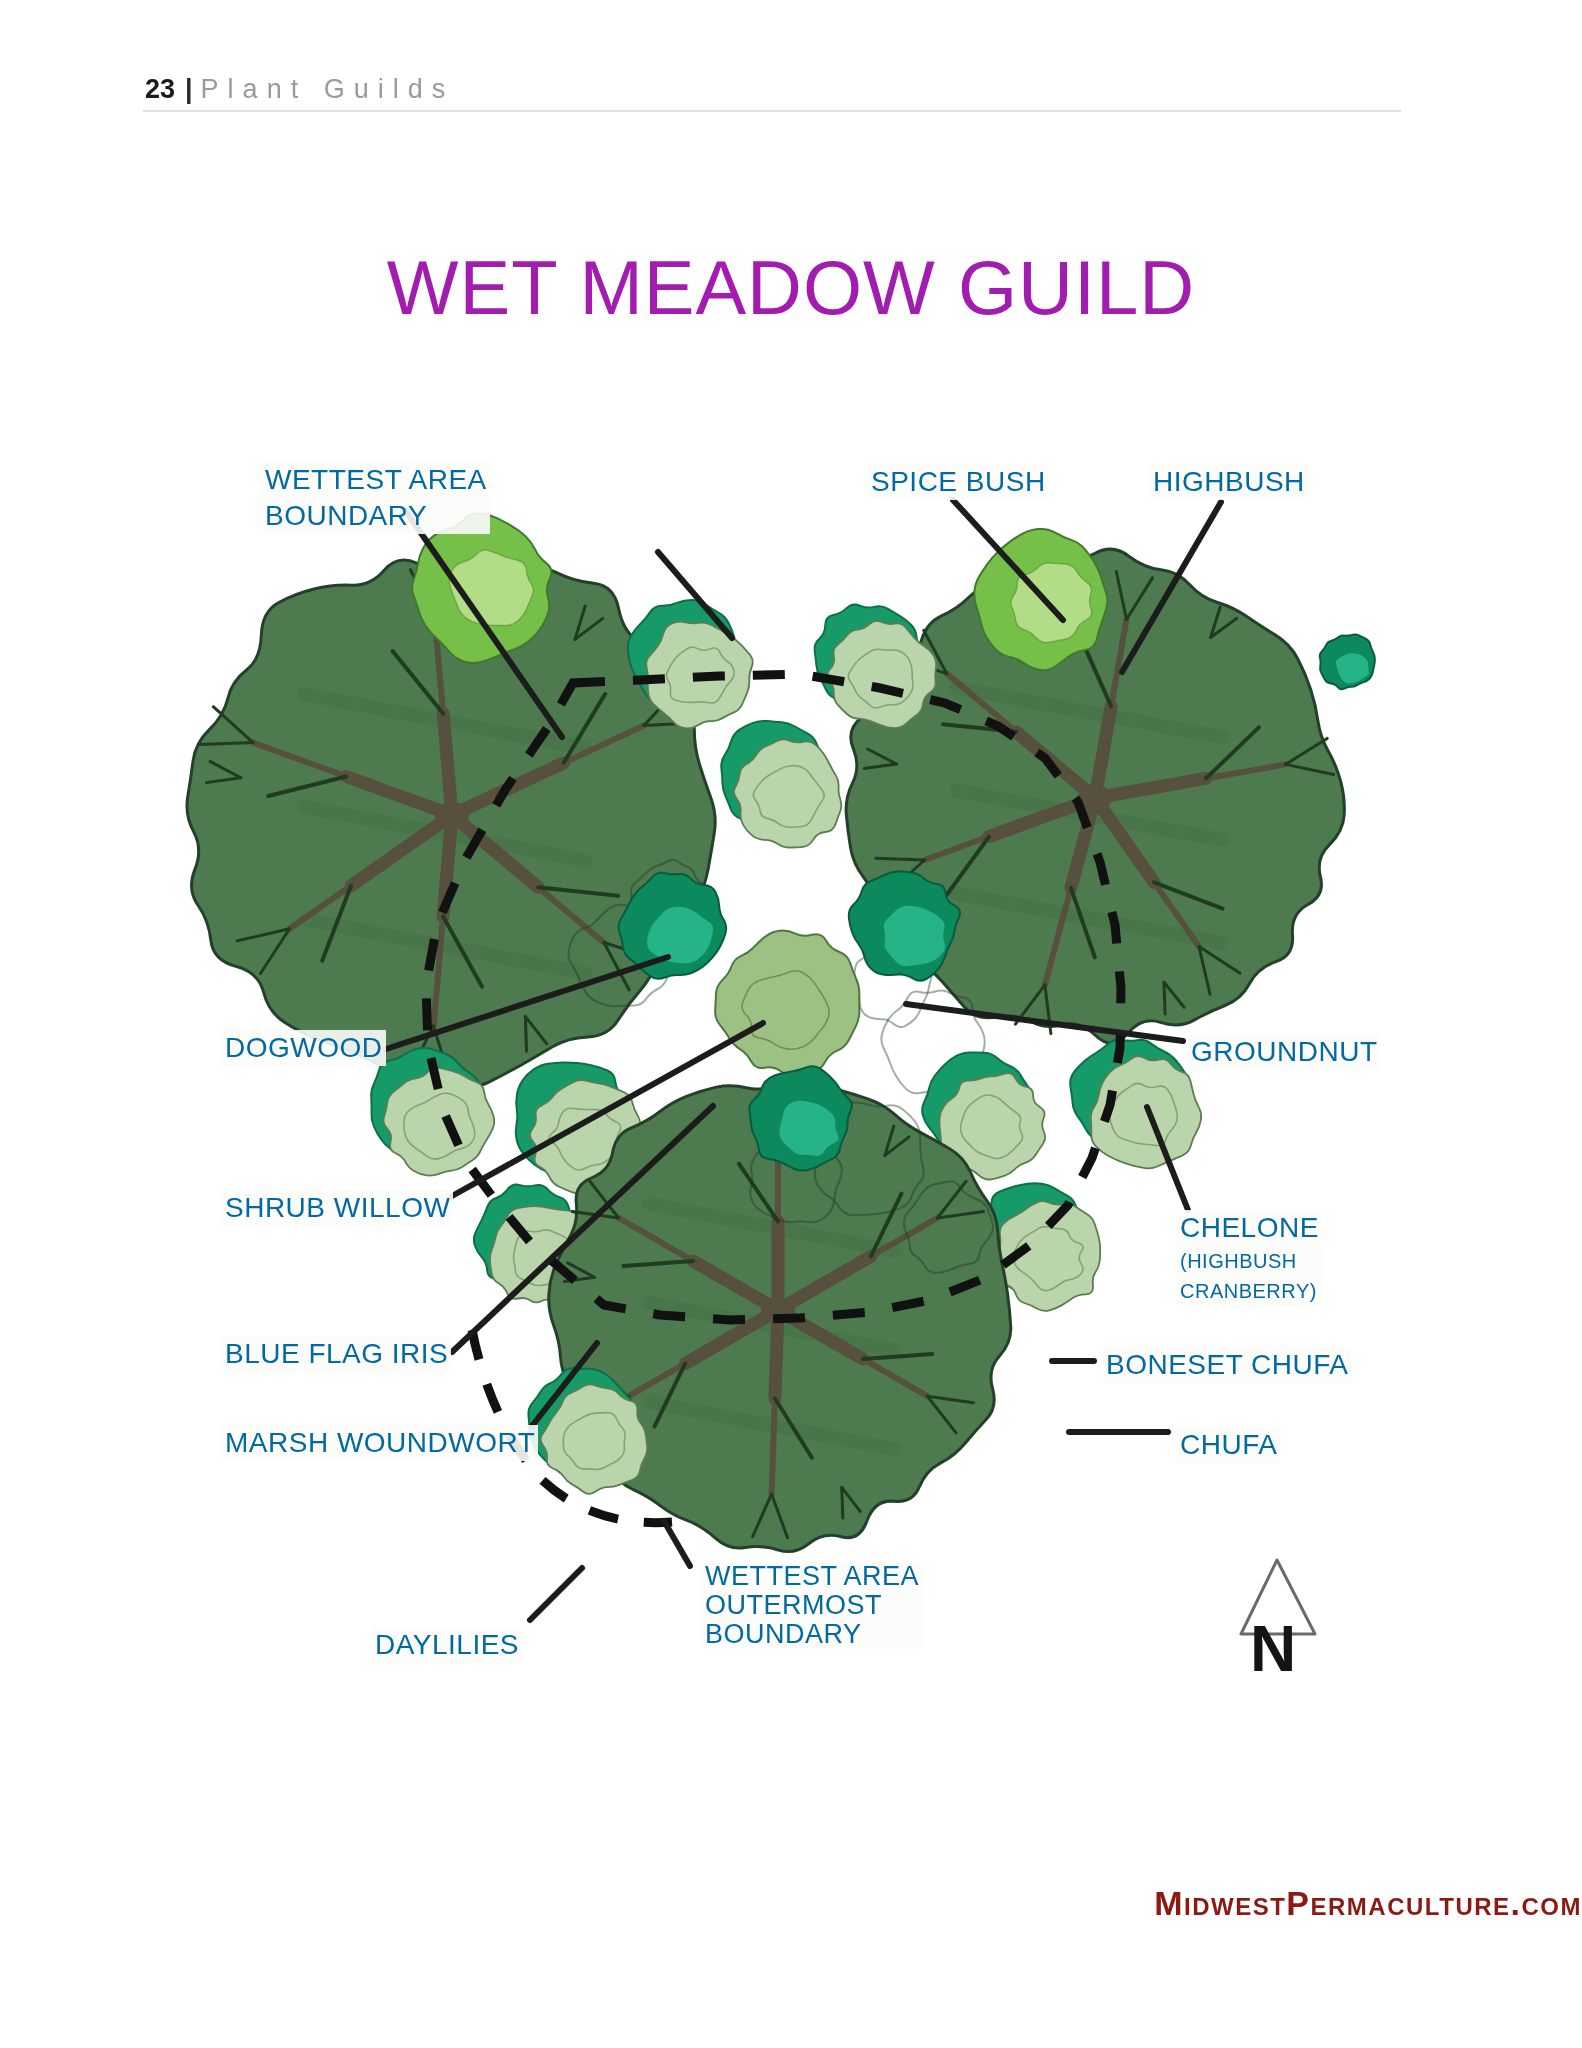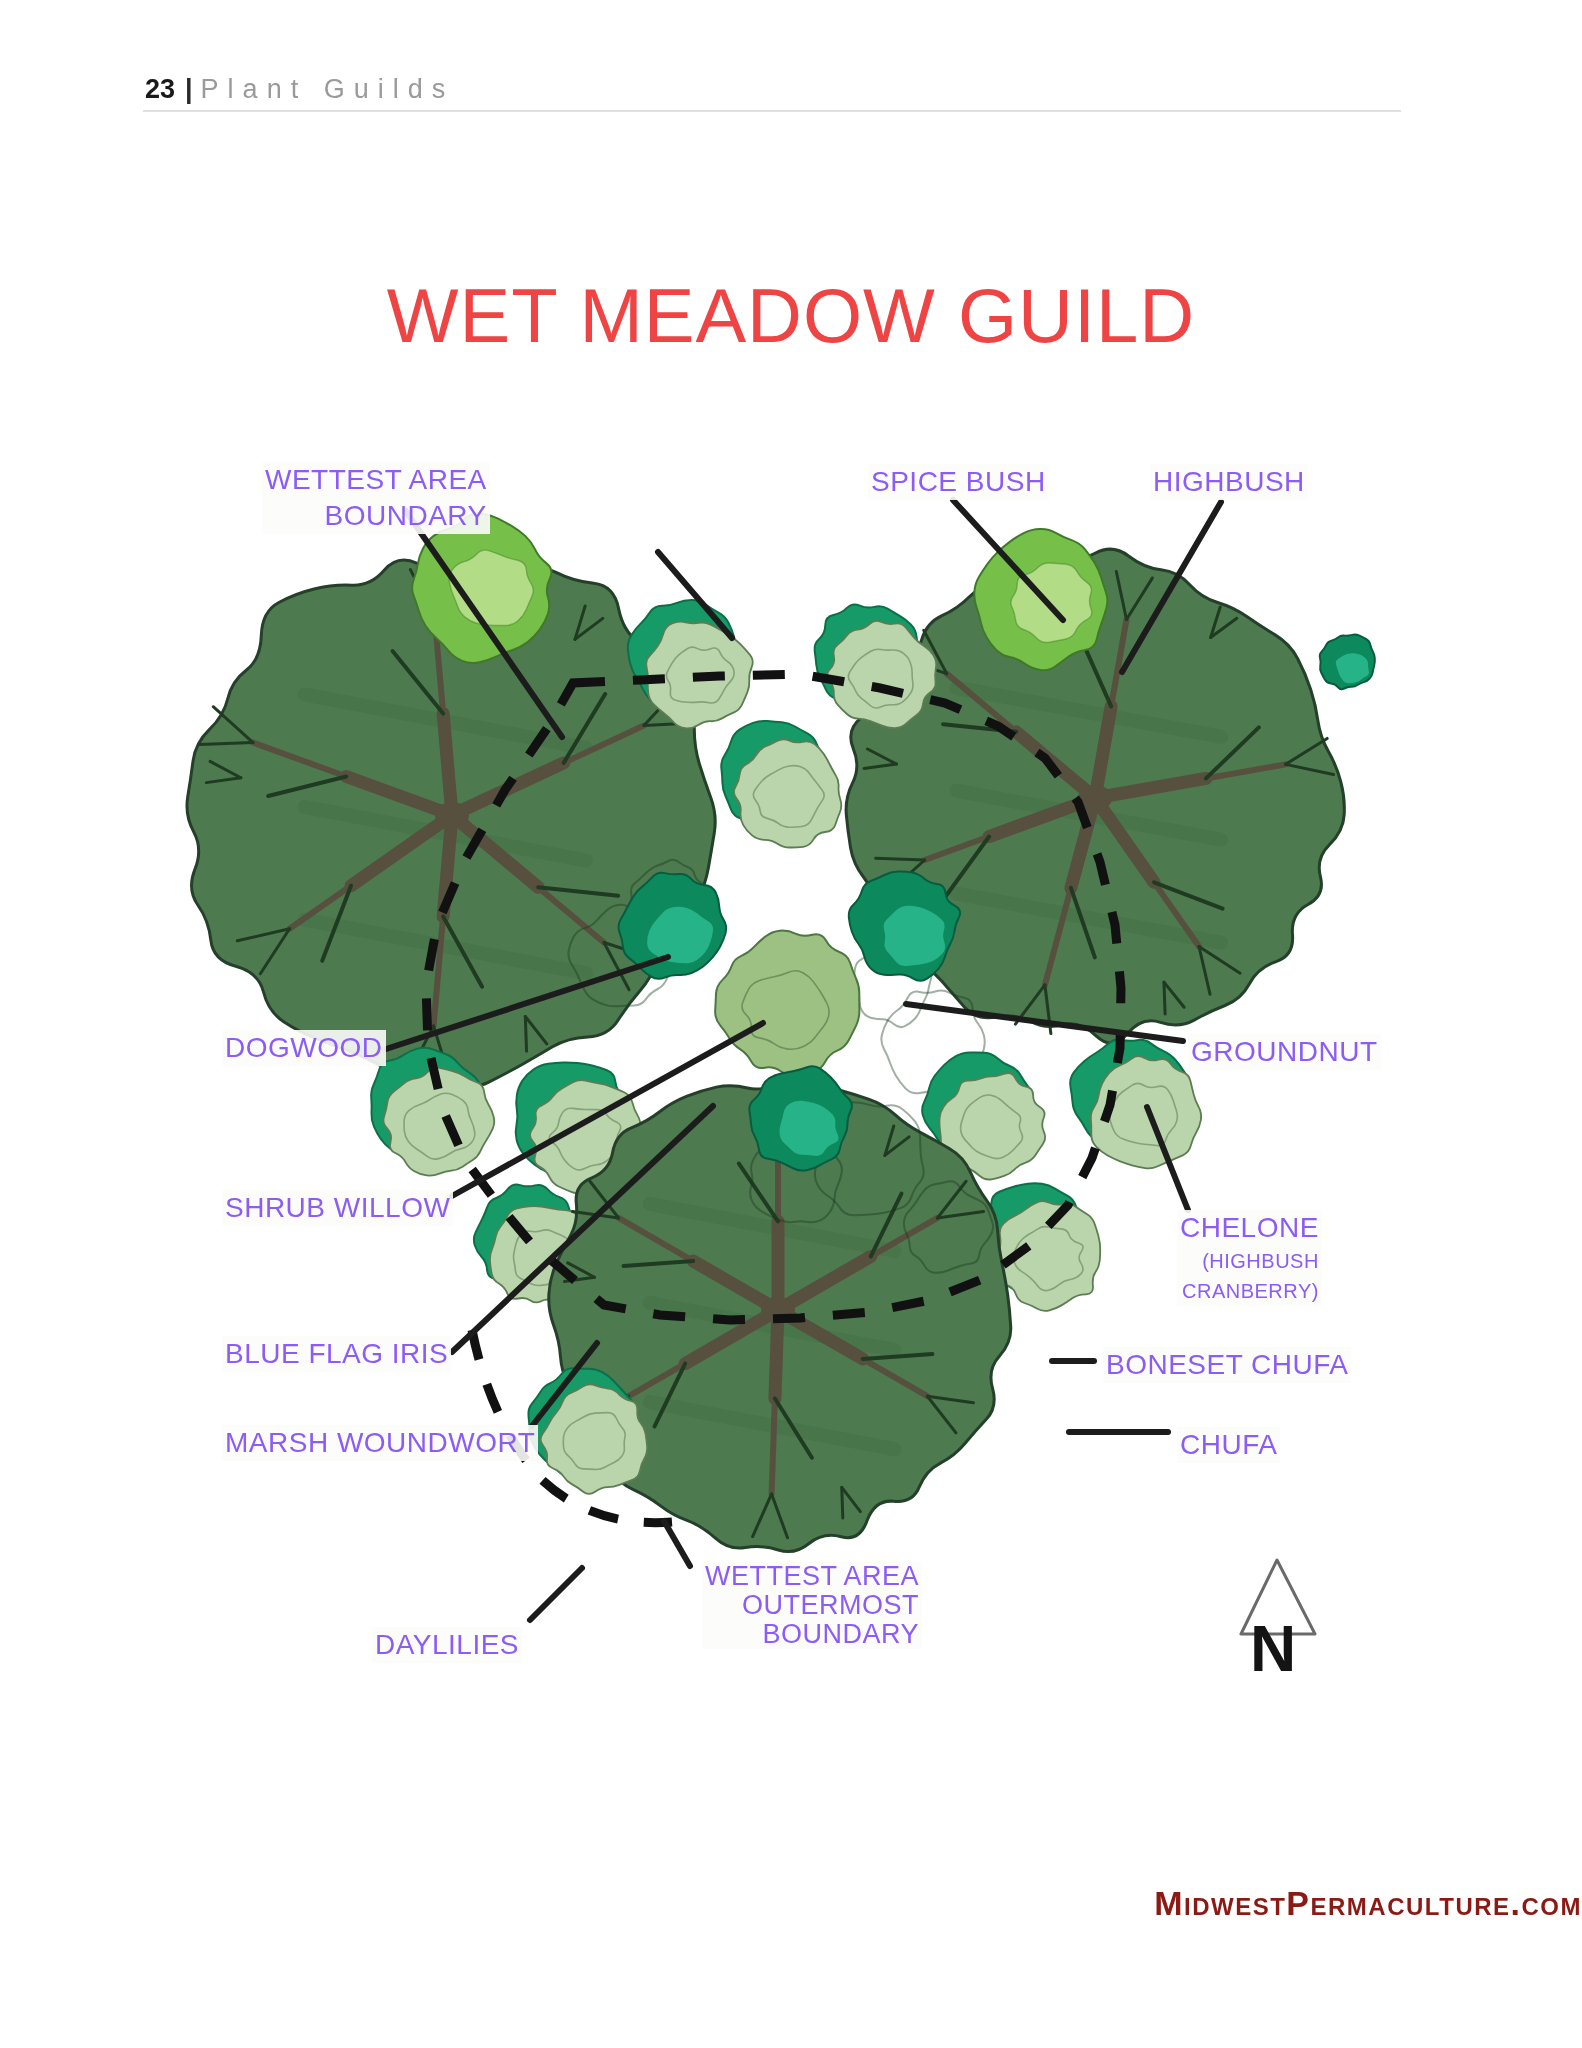--- a/index.html
+++ b/index.html
@@ -6,26 +6,26 @@
   .page{position:relative;width:1582px;height:2048px;background:#ffffff;overflow:hidden;
         font-family:"Liberation Sans","DejaVu Sans",sans-serif;}
   
   .hdr{position:absolute;left:145px;top:74px;font-size:27px;color:#111;white-space:nowrap;text-align:center;}
   .hdr .num{font-weight:bold;color:#1a1a1a;}
   .hdr .sep{font-weight:bold;color:#2a2a2a;margin:0 8px 0 10px;}
   .hdr .sec{color:#9a9a9a;letter-spacing:9px;}
   .hdr-rule{position:absolute;left:143px;top:110px;width:1258px;height:2px;background:#e0e0e0;}
   
   .title{position:absolute;left:0;top:244px;width:100%;text-align:center;
-         font-size:76px;color:#ef4444;letter-spacing:1px;white-space:nowrap;margin-top:28px;}
+         font-size:76px;color:#a21caf;letter-spacing:1px;white-space:nowrap;}
   
   #diagram{position:absolute;left:0;top:0;width:1582px;height:2048px;}
   
-  .lbl{position:absolute;font-size:28px;line-height:36px;color:#8b5cf6;letter-spacing:.5px;
-       white-space:nowrap;background:rgba(252,252,251,.9);padding:0 3px;text-align:right;}
+  .lbl{position:absolute;font-size:28px;line-height:36px;color:#0369a1;letter-spacing:.5px;
+       white-space:nowrap;background:rgba(252,252,251,.9);padding:0 3px;}
   .lbl.small2 div:nth-child(n+2){font-size:20px;line-height:30px;}
   .lbl.tight{line-height:29px;font-size:27px;}
   .north-n{position:absolute;left:1250px;top:1612px;font-size:64px;font-weight:bold;color:#141414;}
   
   .footer{position:absolute;left:0;top:1884px;width:100%;text-align:right;
           font-variant:small-caps;font-weight:bold;font-size:34px;letter-spacing:1.5px;color:var(--maroon,#8b1a15);}
 </style>
 </head>
 <body>
 

